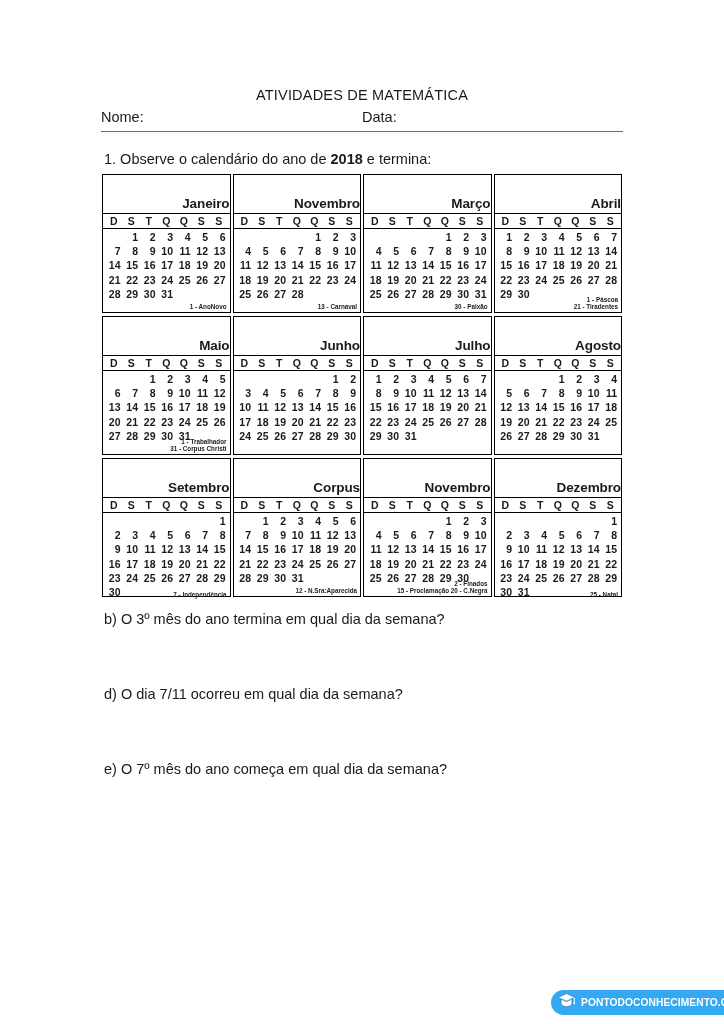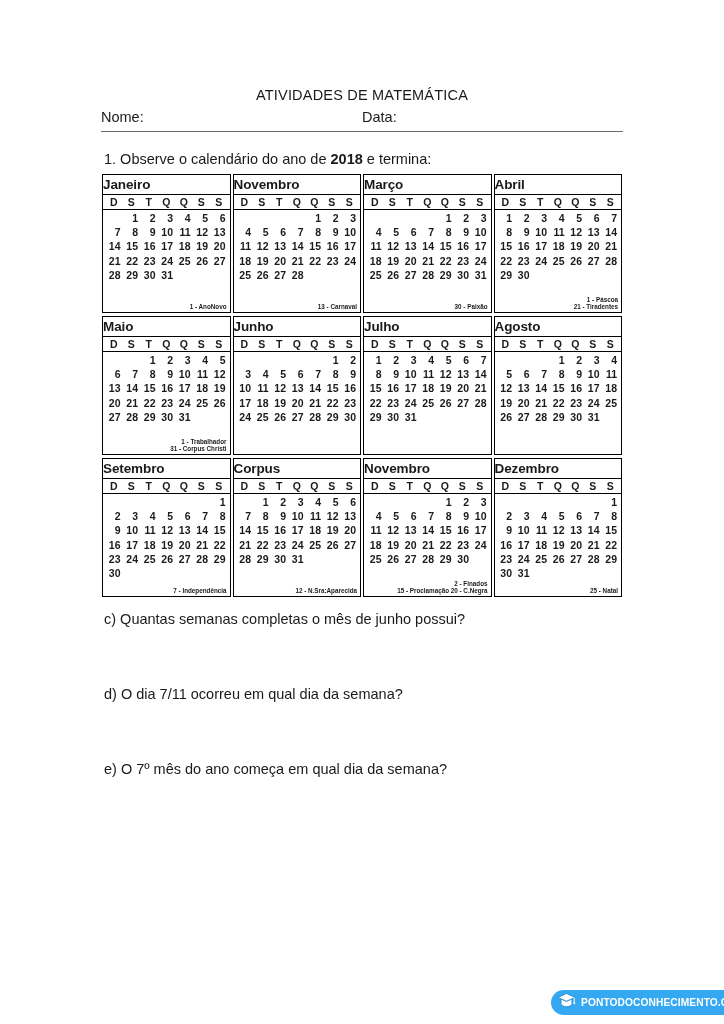--- a/index.html
+++ b/index.html
@@ -73,28 +73,29 @@
   .month-card {
     border: 1.3px solid #000;
     background: #fff;
     box-sizing: border-box;
     padding: 0;
     height: 139px;
     display: flex;
     flex-direction: column;
   }
   .month-title {
-    text-align: left;
+    text-align: right;
     font-weight: bold;
     font-size: 13.5px;
     line-height: 17px;
     padding: 1px 0 1px 0;
     border-bottom: 1.2px solid #000;
     font-family: "Liberation Sans", sans-serif;
     letter-spacing: -0.1px;
+    margin-top: 19px;
   }
   .weekday-row {
     display: grid;
     grid-template-columns: repeat(7, 1fr);
     font-weight: bold;
     font-size: 10.5px;
     line-height: 14px;
     text-align: center;
     border-bottom: 1.2px solid #000;
     padding: 0 2px;
@@ -935,21 +936,21 @@
             <span></span>
           </div>
           <div class="holidays">
             <div>25 - Natal</div>
           </div>
         </div>
       </div>
     </div>
 
   <div class="questions" id="questions-list">
-      <div class="question">c) Quantas semanas completas o mês de junho possui?</div>
+      <div class="question">b) O 3º mês do ano termina em qual dia da semana?</div>
       <div class="question">d) O dia 7/11 ocorreu em qual dia da semana?</div>
       <div class="question">e) O 7º mês do ano começa em qual dia da semana?</div>
     </div>
 
   <div class="footer-badge">
     <span class="cap-icon">
       <svg width="19" height="17" viewBox="0 0 24 22" aria-hidden="true">
         <path d="M12 2 L23 7 L12 12 L1 7 Z" fill="#ffffff" stroke="#2b86c4" stroke-width="1"></path>
         <path d="M5 9.2 L5 15 C5 17.4 8.4 19 12 19 C15.6 19 19 17.4 19 15 L19 9.2 L12 12.4 Z" fill="#ffffff" stroke="#2b86c4" stroke-width="1"></path>
         <line x1="22" y1="7.4" x2="22" y2="14" stroke="#ffffff" stroke-width="1.3"></line>

